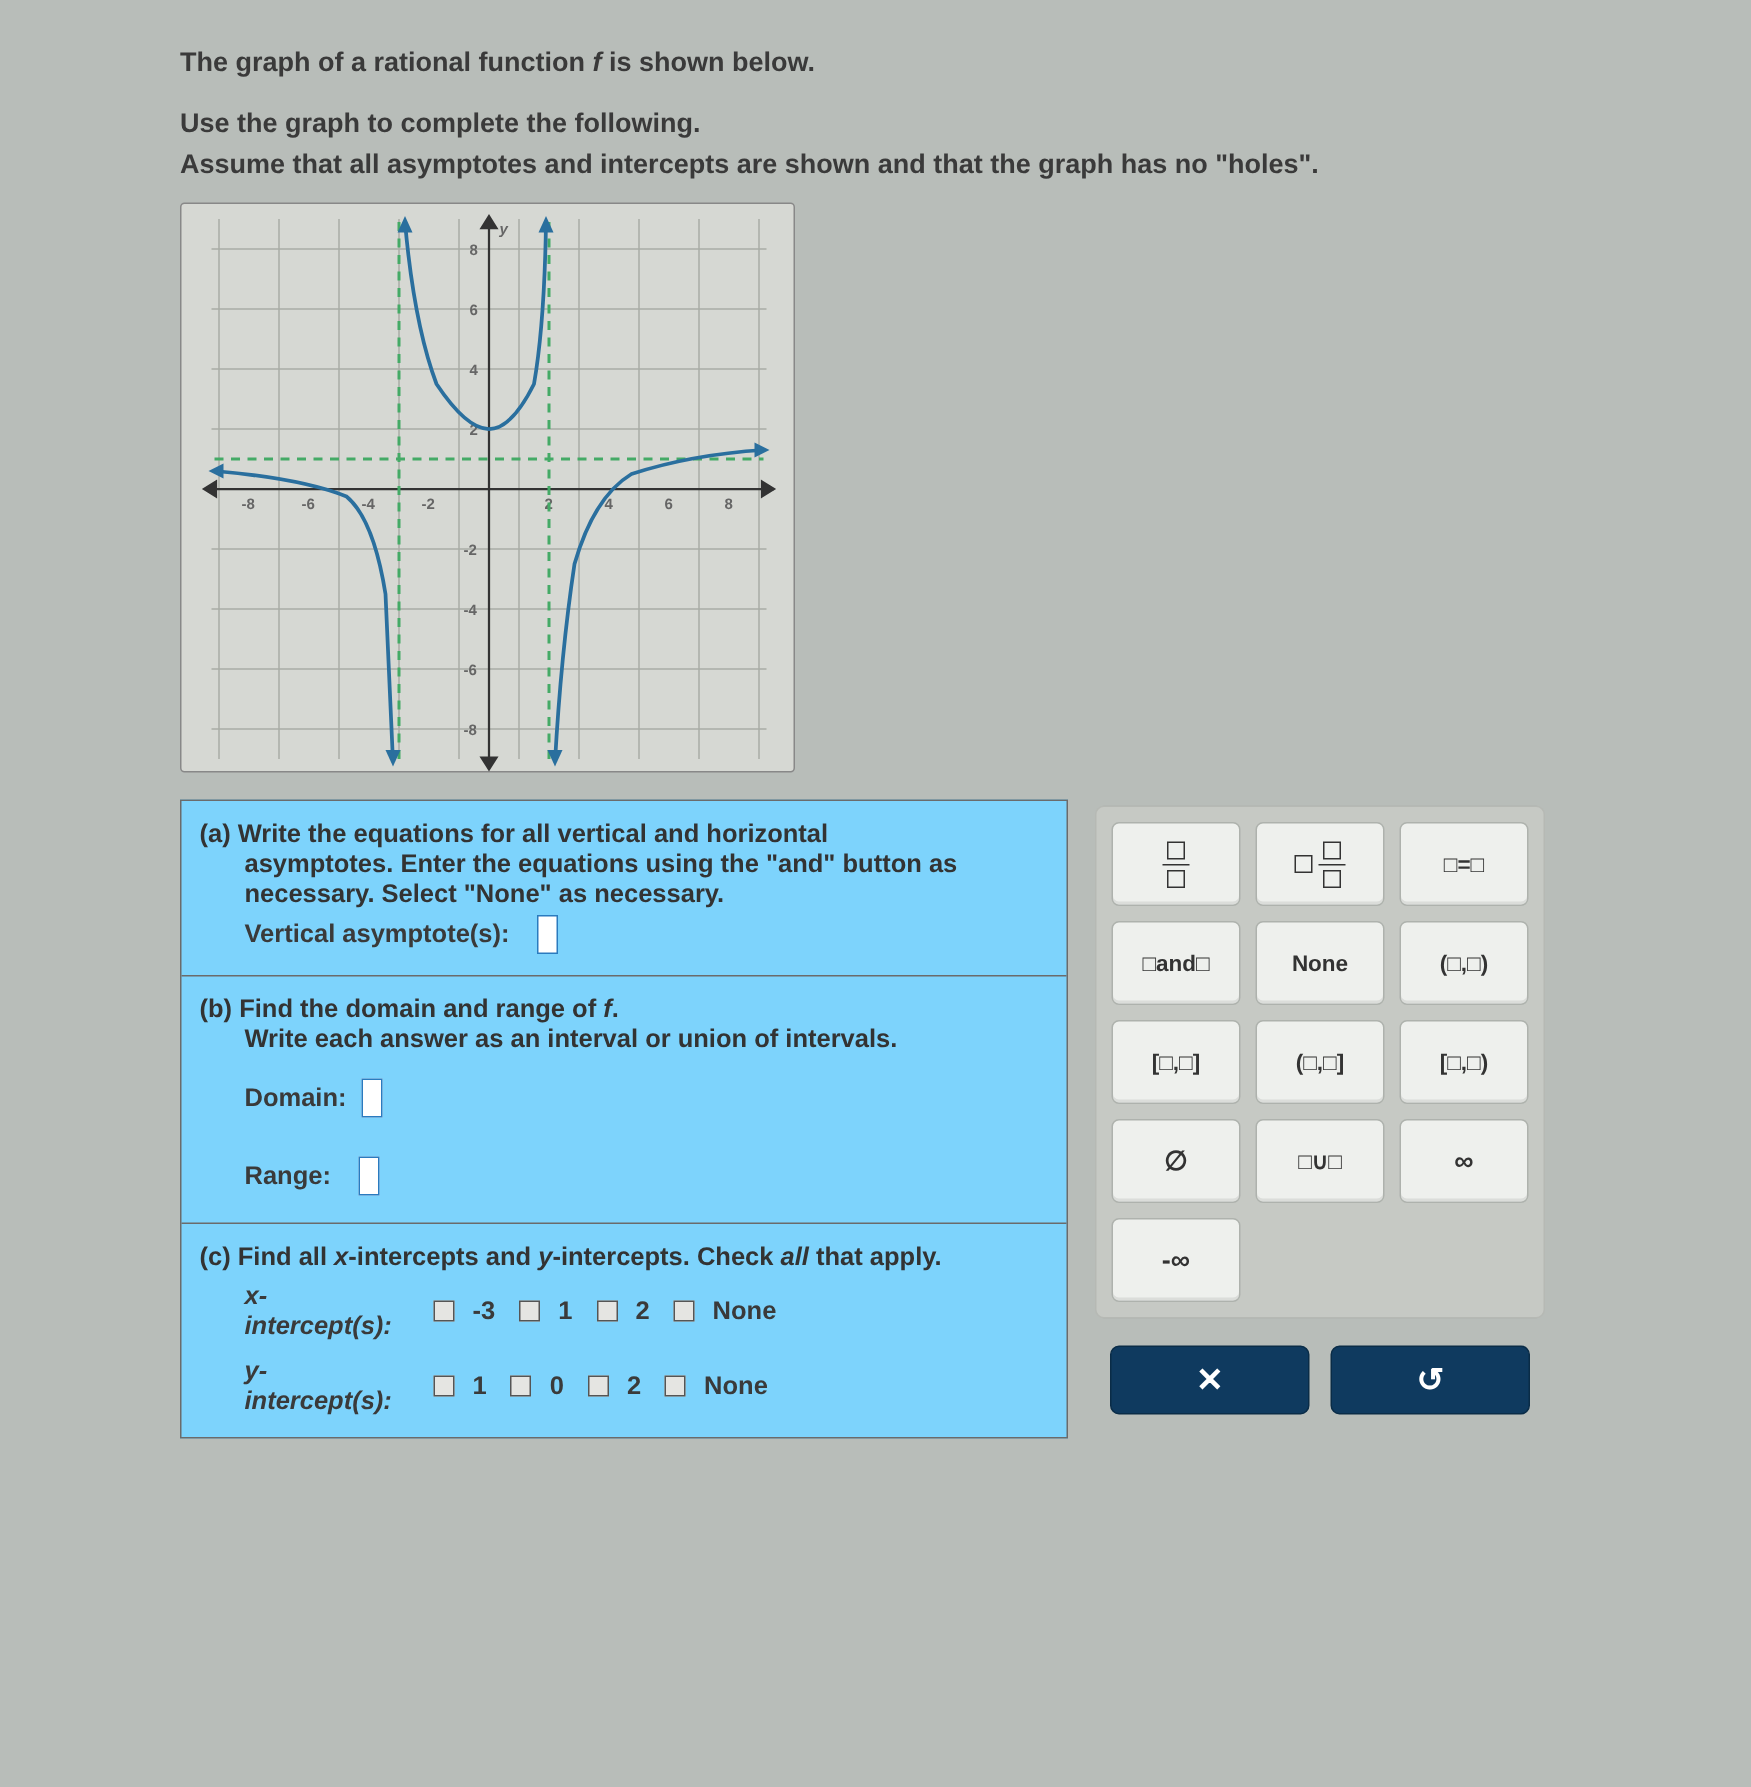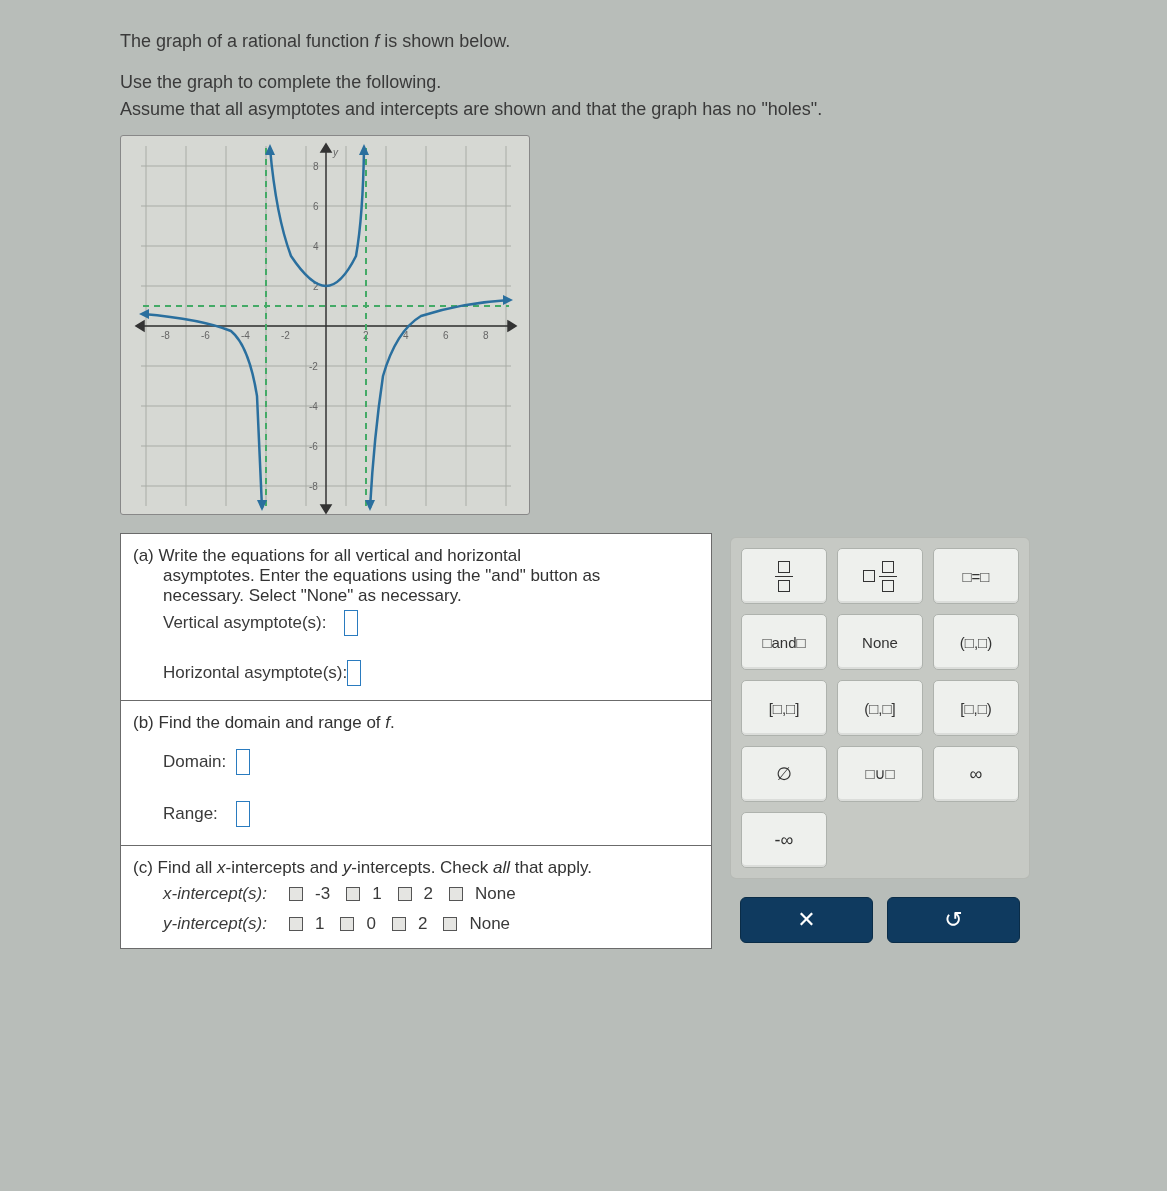--- a/index.html
+++ b/index.html
@@ -8,37 +8,38 @@
     padding: 0;
     background: #b8bdb9;
     font-family: Arial, Helvetica, sans-serif;
     width: 1167px;
     height: 1191px;
     position: relative;
     color: #3a3a3a;
   }
   .page {
     padding: 28px 120px 20px 120px;
+    font-weight: bold;
   }
   .intro { font-size: 18px; line-height: 1.5; }
   .intro .fx { font-style: italic; }
   .graph-wrap {
     margin-top: 12px;
     width: 410px; height: 380px;
     background: #d6d8d3;
     border: 1px solid #888;
     border-radius: 3px;
     position: relative;
   }
   .graph-wrap svg { display:block; }
   .lower { display:flex; gap:18px; margin-top:18px; }
   .qbox {
     flex: 0 0 592px;
     border: 1px solid #6b6b6b;
-    background: #ffffff;
+    background: #7dd3fc;
   }
   .section { border-bottom: 1px solid #6b6b6b; padding: 12px 16px 14px 12px; font-size:17px; }
   .section:last-child { border-bottom:none; }
   .lbl { color:#333; }
   .indent { padding-left: 30px; margin-top:12px; }
   .row { display:flex; align-items:center; gap:0; margin-top:4px; }
   .ans-slot {
     display:inline-block; width:14px; height:26px;
     background:#fff; border:1.5px solid #2a7bbf;
     vertical-align:middle;
@@ -180,29 +181,26 @@
         <div class="lbl">
           <span>(a) Write the equations for all vertical and horizontal</span><br>
           <span style="padding-left:30px; display:inline-block">asymptotes. Enter the equations using the "and" button as</span><br>
           <span style="padding-left:30px; display:inline-block">necessary. Select "None" as necessary.</span>
         </div>
         <div class="indent row">
           <span>Vertical asymptote(s):</span>
           <span style="width:18px"></span>
           <span class="ans-slot"></span>
         </div>
-        <div class="indent row" style="margin-top:24px">
-          <span>Horizontal asymptote(s):</span>
-          <span class="ans-slot"></span>
-        </div>
       </div>
 
       <div class="section">
         <div class="lbl">
           <span>(b) Find the domain and range of </span><span class="it">f</span><span>.</span><br>
+          <span style="padding-left:30px; display:inline-block">Write each answer as an interval or union of intervals.</span>
         </div>
         <div class="indent row" style="margin-top:16px">
           <span>Domain:</span>
           <span style="width:10px"></span>
           <span class="ans-slot"></span>
         </div>
         <div class="indent row" style="margin-top:26px; margin-bottom:4px">
           <span>Range:</span>
           <span style="width:18px"></span>
           <span class="ans-slot"></span>

